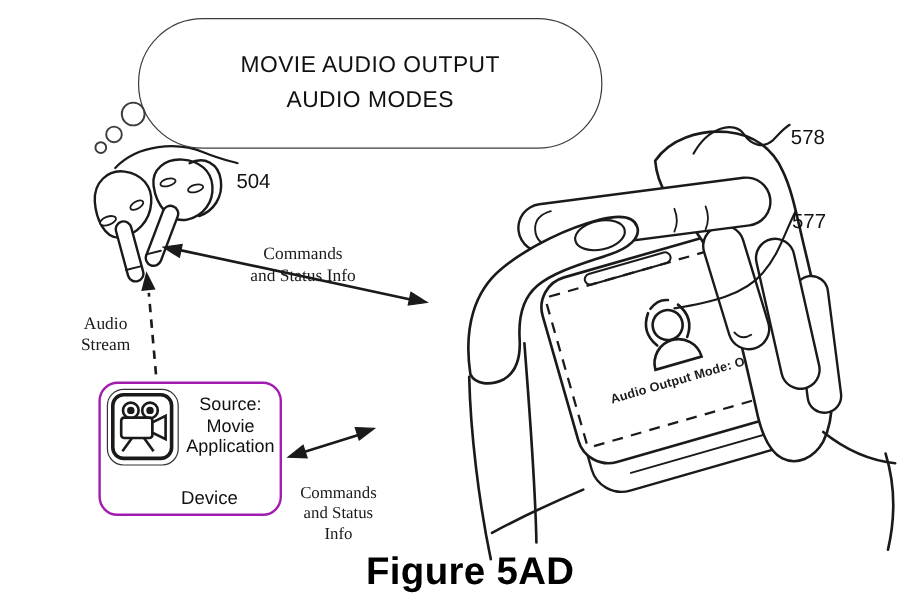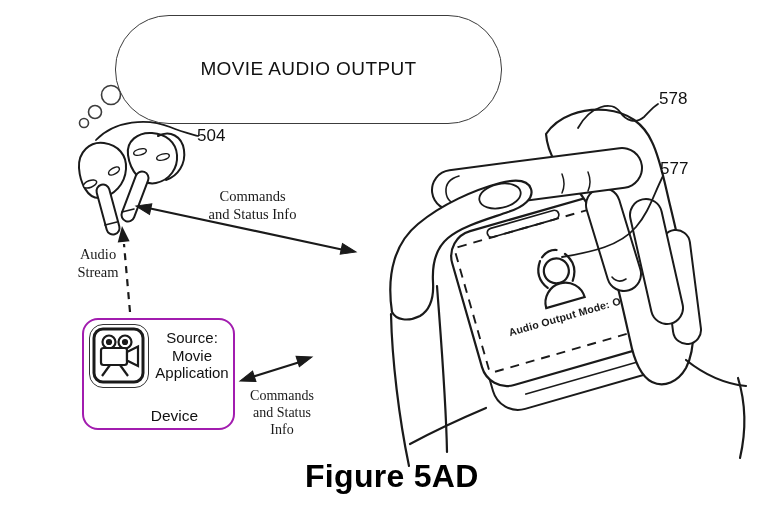--- a/index.html
+++ b/index.html
@@ -1,21 +1,21 @@
 <!DOCTYPE html>
 <html><head>
 <meta charset="utf-8">
 <style>
   html,body{margin:0;padding:0;background:#fff;}
   #stage{
     position:relative;width:768px;height:509px;overflow:hidden;background:#fff;
     font-family:"Liberation Sans",sans-serif;color:#111;
   }
   #artwork{position:absolute;left:0;top:0;z-index:1;}
-  .txt{position:absolute;z-index:2;}
+  .txt{position:absolute;z-index:2;margin-top:16px;}
   .bubble{
     position:absolute;left:115px;top:15px;width:385px;height:107px;
     border:1.7px solid #3c3c3c;border-radius:54px;z-index:2;
     display:flex;flex-direction:column;align-items:center;justify-content:center;
     font-size:19px;line-height:1.5;letter-spacing:.4px;color:#111;
   }
   .ref-label{font-size:17px;color:#111;}
   .link-label{font-size:14.5px;line-height:1.22;text-align:center;color:#1a1a1a;font-family:Liberation Serif, serif;}
   .device-box{
     position:absolute;left:82px;top:318px;width:153px;height:112px;
@@ -129,32 +129,33 @@
       <path d="M 686,360 C 706,376 726,384 746,386" fill="none" stroke="#1a1a1a" stroke-width="2.2" stroke-linecap="round"></path>
       <path d="M 738,378 C 746,404 746,432 740,458" fill="none" stroke="#1a1a1a" stroke-width="2.2" stroke-linecap="round"></path>
     </g>
 
     <path d="M 578,128 C 590,106 612,100 620,112 C 626,121 636,124 644,117 C 649,112 653,107 658,104" fill="none" stroke="#1a1a1a" stroke-width="1.8" stroke-linecap="round"></path>
     <path d="M 663,176 C 653,196 649,212 636,227 C 620,246 592,252 562,257" fill="none" stroke="#1a1a1a" stroke-width="1.8" stroke-linecap="round"></path>
   </svg>
 
   <div class="bubble">
     <span>MOVIE AUDIO OUTPUT</span>
+    <span>AUDIO MODES</span>
   </div>
 
   <div class="txt ref-label" style="left:197px;top:126px">504</div>
   <div class="txt ref-label" style="left:659px;top:89px">578</div>
   <div class="txt ref-label" style="left:660px;top:159px">577</div>
 
   <div class="txt link-label" style="left:180px;top:188px;width:145px">
     <div>Commands</div>
     <div>and Status Info</div>
   </div>
 
-  <div class="txt link-label" style="left:66px;top:246px;width:64px">
+  <div class="txt link-label" style="left:56px;top:246px;width:64px">
     <div>Audio</div>
     <div>Stream</div>
   </div>
 
   <div class="device-box">
     <div class="app-icon">
       <svg width="57" height="61" viewBox="0 0 57 61">
         <rect x="4" y="4" width="49" height="53" rx="9" fill="#fff" stroke="#1a1a1a" stroke-width="3"></rect>
         <g stroke="#1a1a1a" stroke-width="2.2" fill="#fff">
           <circle cx="19" cy="17" r="6.5"></circle>

